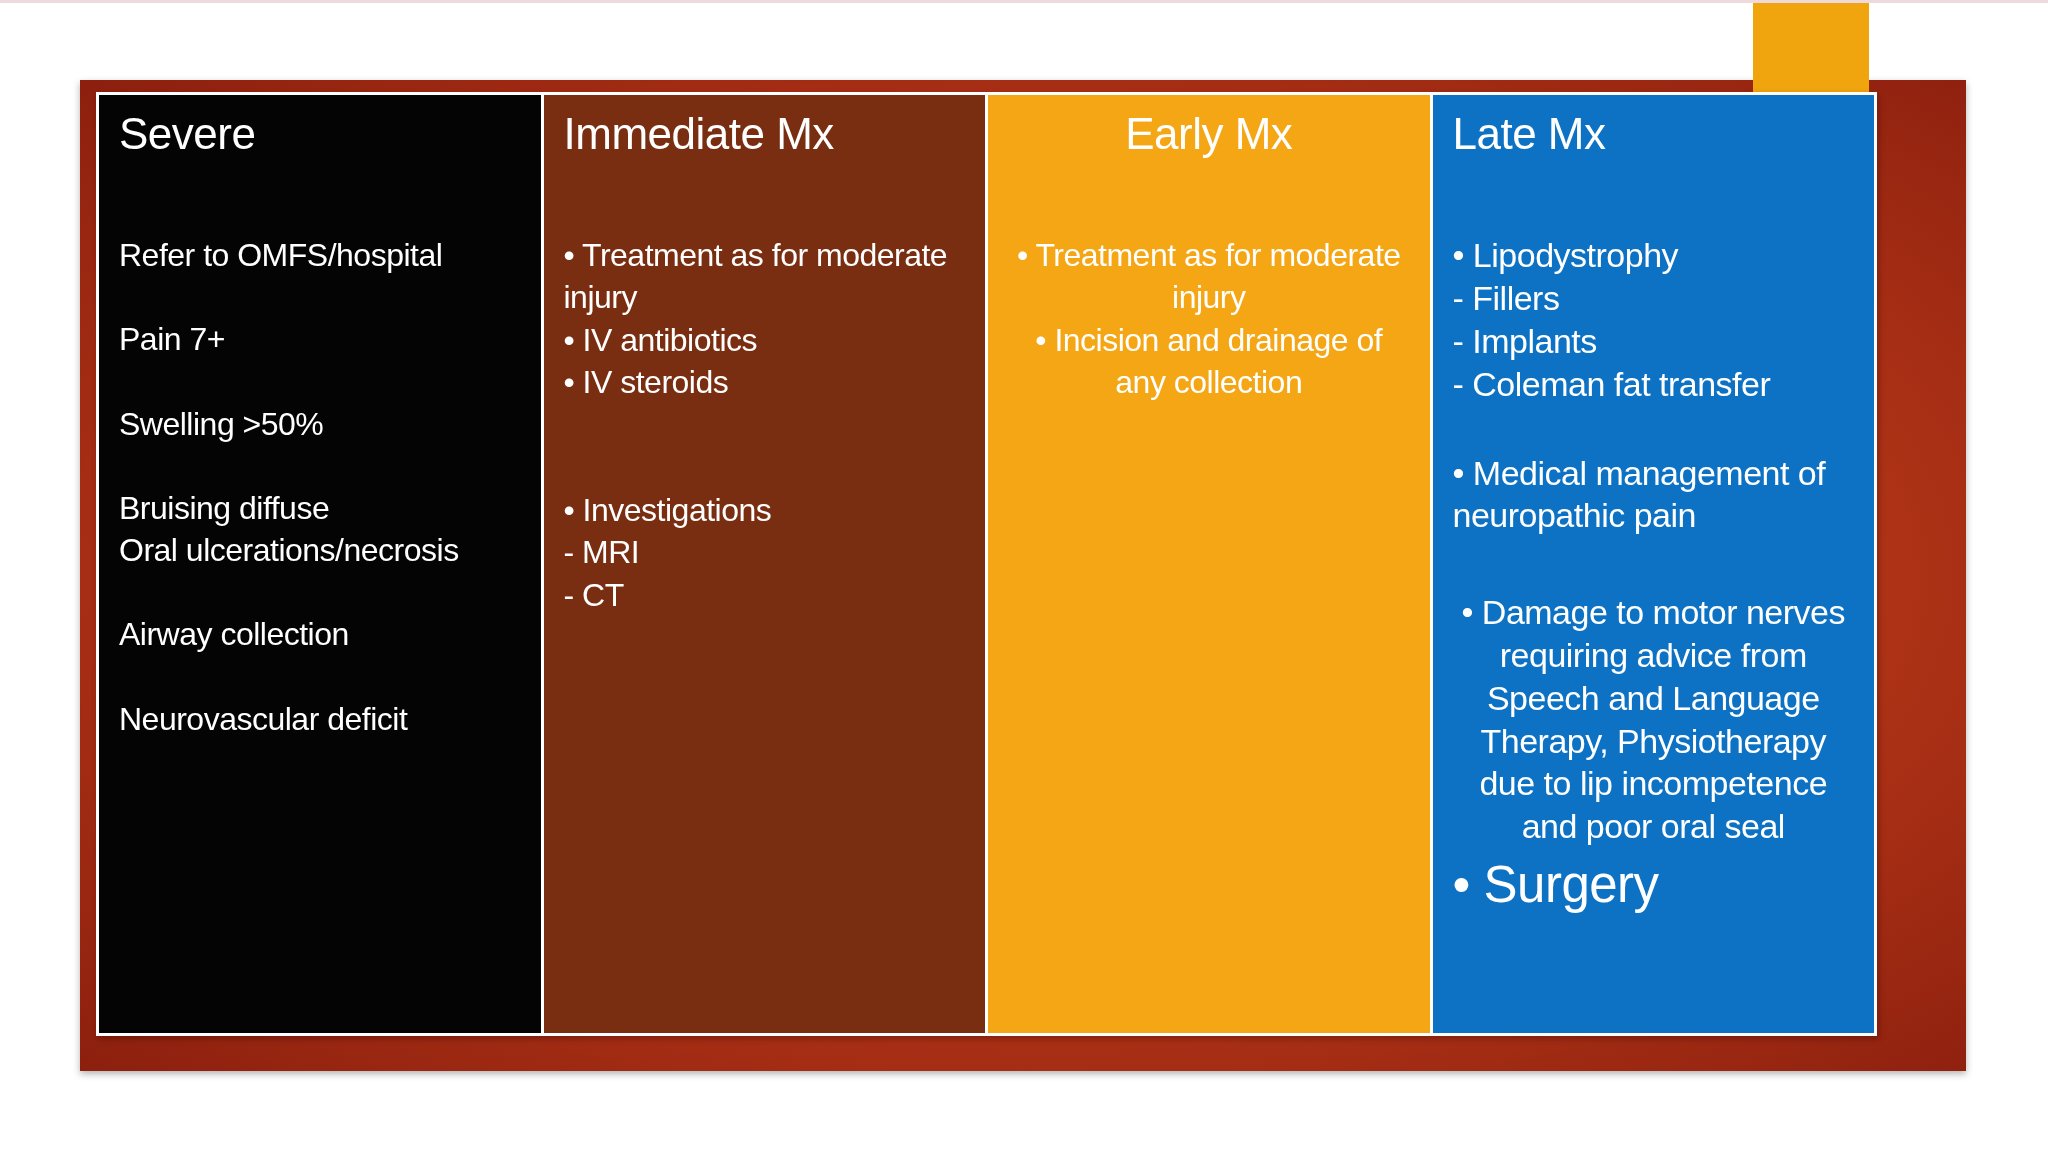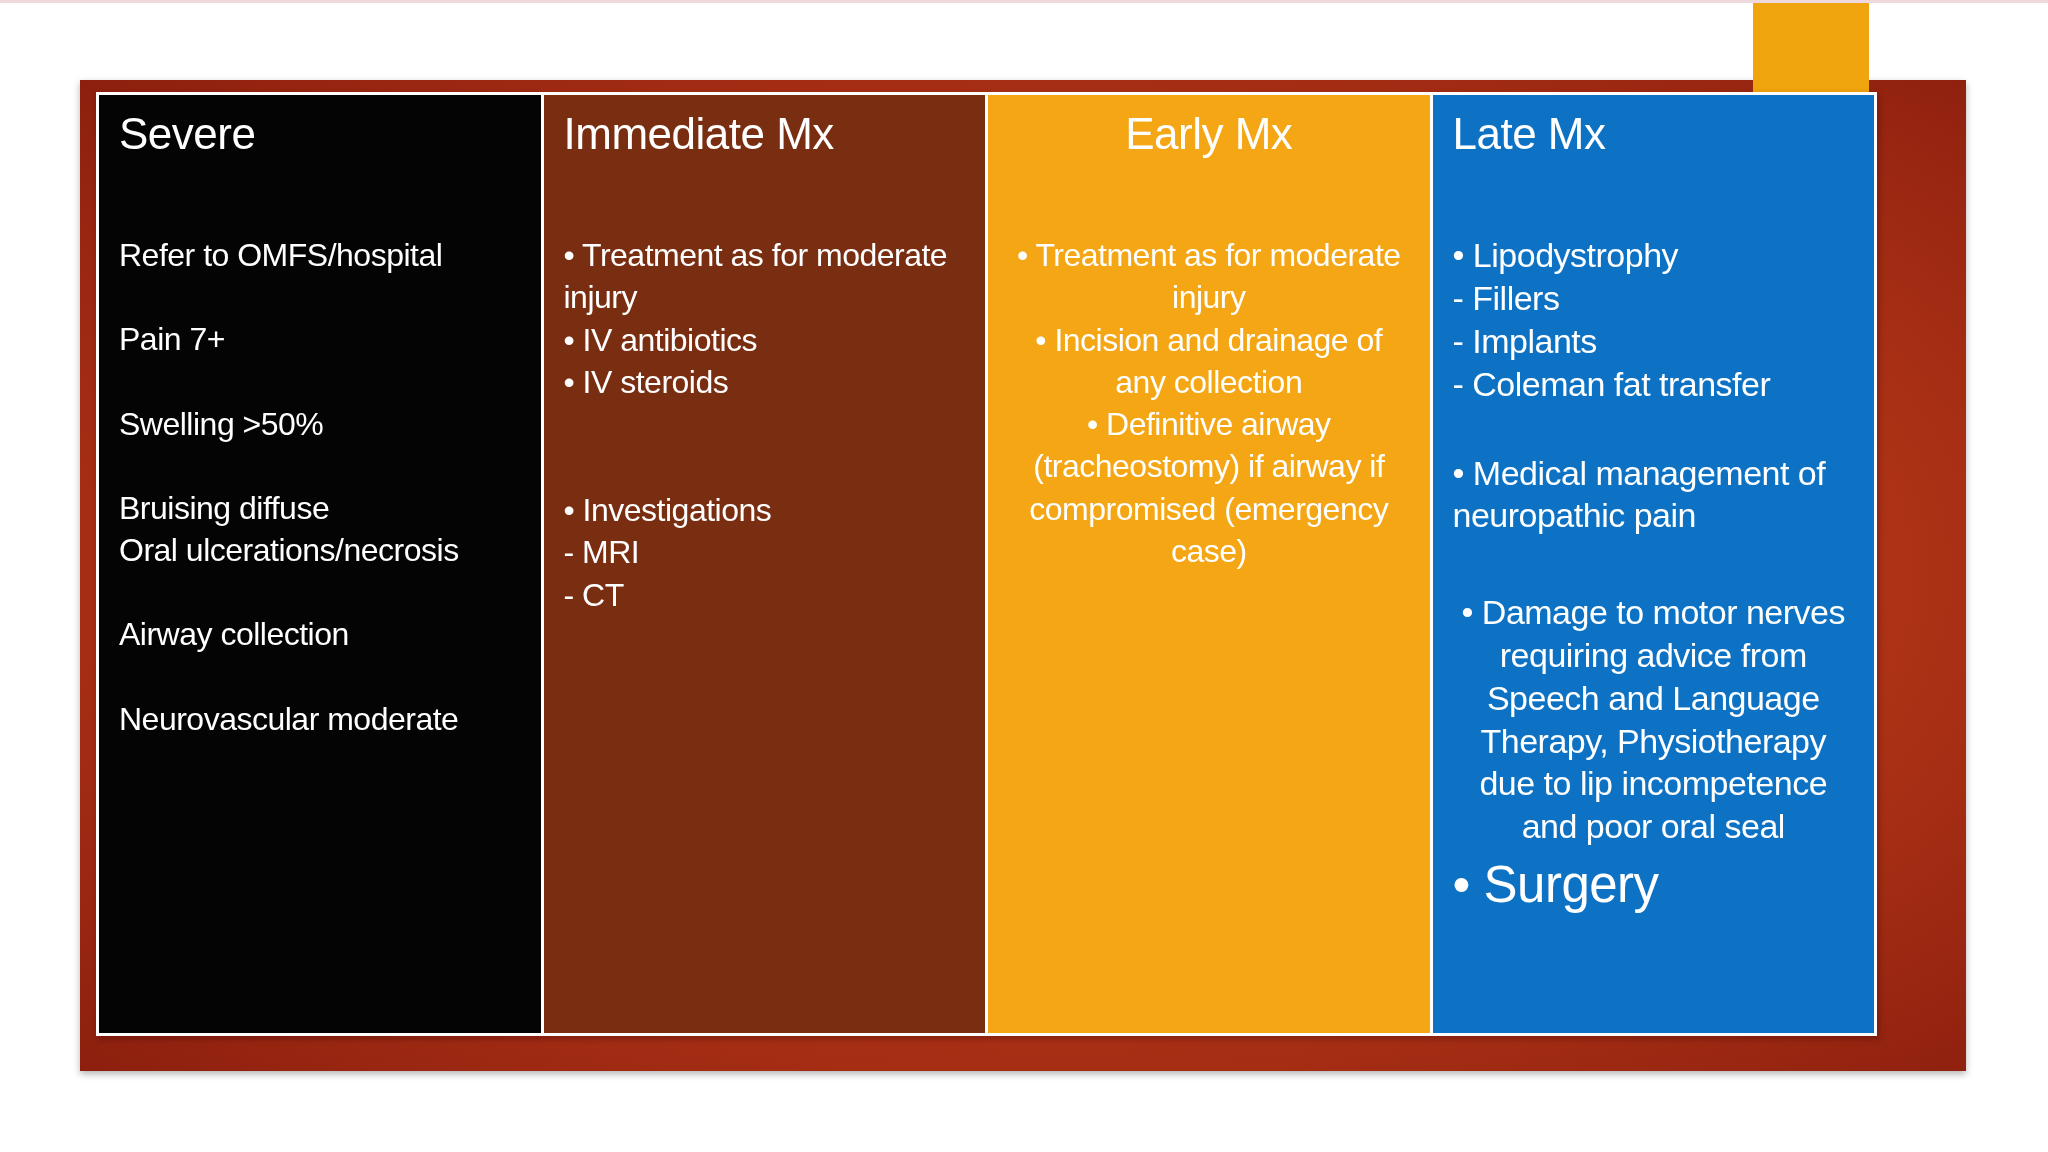--- a/index.html
+++ b/index.html
@@ -64,38 +64,37 @@
 <div class="mx-table">
 
   <div class="col col-severe">
     <div class="col-header">Severe</div>
     <div class="item p">Refer to OMFS/hospital</div>
     <div class="item p">Pain 7+</div>
     <div class="item p">Swelling &gt;50%</div>
     <div class="item p">Bruising diffuse
 Oral ulcerations/necrosis</div>
     <div class="item p">Airway collection</div>
-    <div class="item p">Neurovascular moderate</div>
+    <div class="item p">Neurovascular deficit</div>
   </div>
 
   <div class="col col-immediate">
     <div class="col-header">Immediate Mx</div>
     <div class="item t">• Treatment as for moderate injury</div>
     <div class="item t">• IV antibiotics</div>
     <div class="item t">• IV steroids</div>
     <div class="item t gap-xl">• Investigations</div>
     <div class="item t">- MRI</div>
     <div class="item t">- CT</div>
   </div>
 
   <div class="col col-early">
     <div class="col-header">Early Mx</div>
     <div class="item t">• Treatment as for moderate injury</div>
     <div class="item t">• Incision and drainage of any collection</div>
-    <div class="item t">• Definitive airway (tracheostomy) if airway if compromised (emergency case)</div>
   </div>
 
   <div class="col col-late">
     <div class="col-header">Late Mx</div>
     <div class="item t sm">• Lipodystrophy</div>
     <div class="item t sm">- Fillers</div>
     <div class="item t sm">- Implants</div>
     <div class="item t sm">- Coleman fat transfer</div>
     <div class="item t sm gap-a">• Medical management of neuropathic pain</div>
     <div class="item t sm gap-b">• Damage to motor nerves requiring advice from Speech and Language Therapy, Physiotherapy due to lip incompetence and poor oral seal</div>

